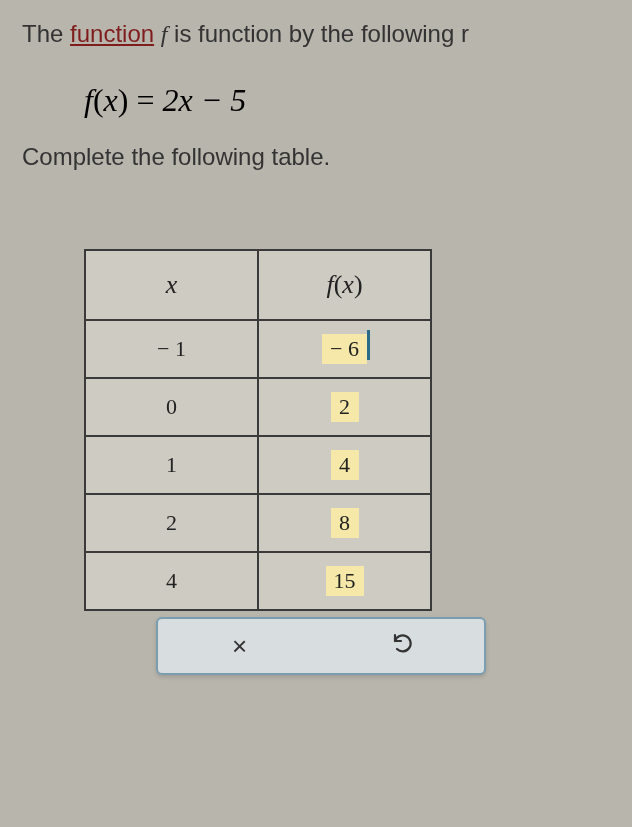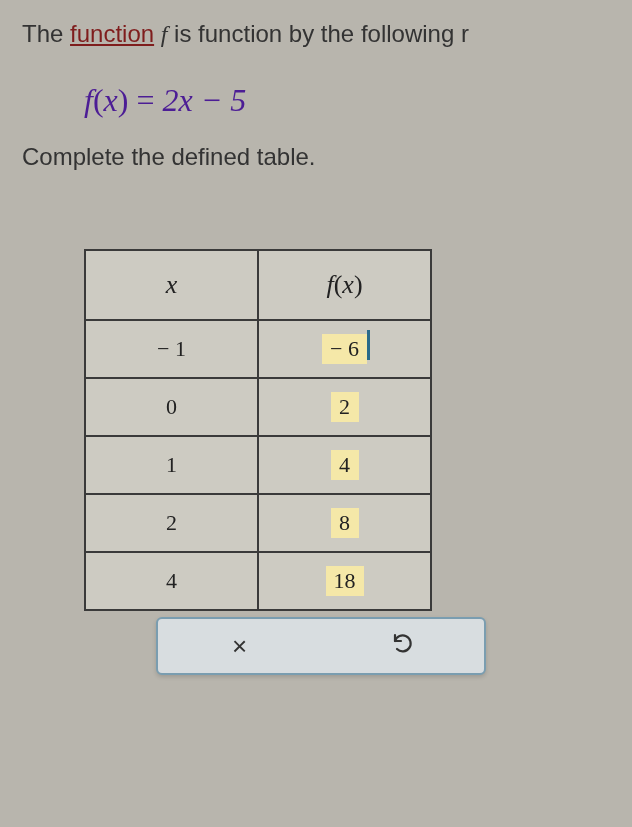--- a/index.html
+++ b/index.html
@@ -28,21 +28,21 @@
     }
     .italic-f {
       font-style: italic;
       font-family: 'Times New Roman', serif;
     }
     .equation {
       margin: 32px 0 24px 62px;
       font-size: 32px;
       font-family: 'Times New Roman', serif;
       font-style: italic;
-      color: #4c1d95;
+      color: #000000;
     }
     .equation .var {
       font-style: italic;
     }
     .equation .paren {
       font-style: normal;
     }
     .instruction {
       font-size: 24px;
       color: #333;
@@ -125,21 +125,21 @@
 <body>
 
 <div class="intro-text">
   <span>The </span><span class="link-text">function</span><span> </span><span class="italic-f">f</span><span> is function by the following r</span>
 </div>
 
 <div class="equation">
   <span class="var">f</span><span class="paren">(</span><span class="var">x</span><span class="paren">)</span><span class="paren"> = </span><span class="var">2x − 5</span>
 </div>
 
-<div class="instruction">Complete the defined table.</div>
+<div class="instruction">Complete the following table.</div>
 
 <div class="table-wrap">
   <table class="func-table">
     <thead>
       <tr>
         <th>x</th>
         <th>
           <span class="fx-header">f</span><span style="font-style:normal">(</span><span class="fx-header">x</span><span style="font-style:normal">)</span>
         </th>
       </tr>
@@ -165,21 +165,21 @@
       </tr>
       <tr>
         <td>2</td>
         <td class="answer-cell">
           <span class="highlight">8</span>
         </td>
       </tr>
       <tr>
         <td>4</td>
         <td class="answer-cell">
-          <span class="highlight">18</span>
+          <span class="highlight">15</span>
         </td>
       </tr>
     </tbody>
   </table>
 
   <div class="toolbar">
     <div class="tool-btn">
       <span>×</span>
     </div>
     <div class="tool-btn undo-icon">

